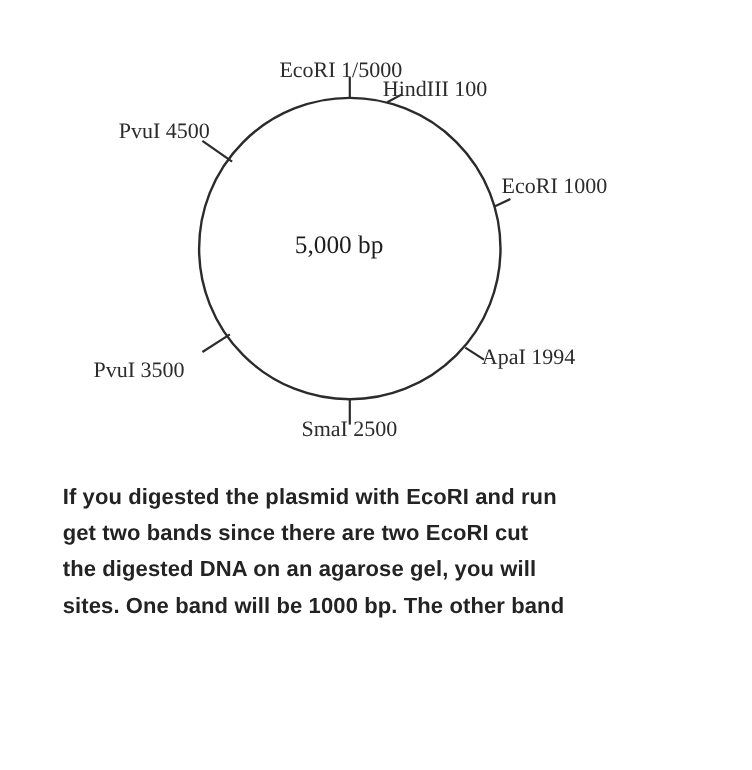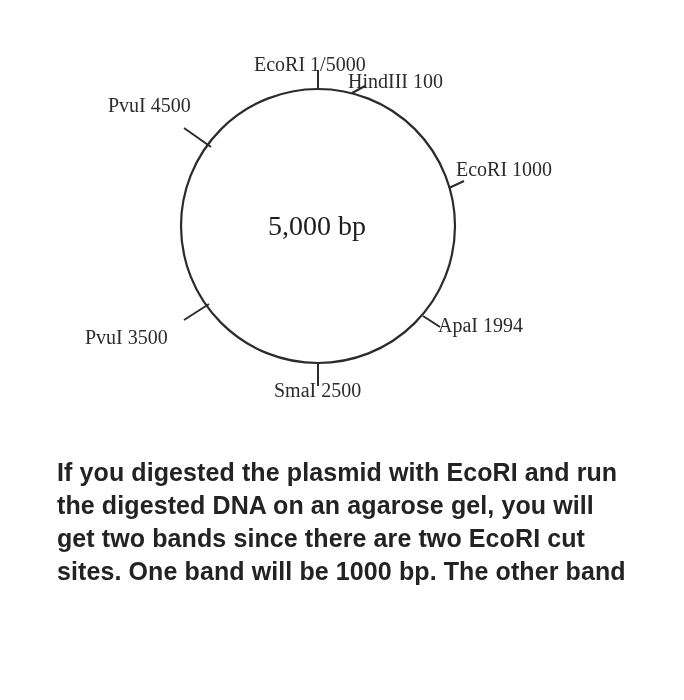--- a/index.html
+++ b/index.html
@@ -34,45 +34,45 @@
     position: absolute;
     font-family: "Liberation Serif", serif;
     font-size: 20px;
     line-height: 1;
     color: #2b2b2b;
     white-space: nowrap;
   }
 
   #label-ecori-5000 { left: 254px; top: 54px; }
   #label-hindiii    { left: 348px; top: 71px; }
-  #label-pvui-4500  { left: 108px; top: 95px; }
+  #label-pvui-4500  { left: 108px; top: 109px; }
   #label-ecori-1000 { left: 456px; top: 159px; }
   #label-apai       { left: 438px; top: 315px; }
   #label-pvui-3500  { left: 85px;  top: 307px; margin-top: 20px; }
   #label-smai       { left: 274px; top: 380px; }
 
   #label-size {
     position: absolute;
     left: 268px;
     top: 210px;
     font-family: "Liberation Serif", serif;
-    font-size: 28px;
+    font-size: 23px;
     color: #1d1d1d;
     white-space: nowrap;
   }
 
   
   #question-block {
     position: absolute;
     left: 57px;
-    top: 456px;
+    top: 436px;
     width: 570px;
     font-family: "Liberation Sans", sans-serif;
     font-weight: bold;
-    font-size: 25px;
+    font-size: 20px;
     line-height: 33px;
     color: #232323;
     letter-spacing: 0.1px;
   }
   #question-block p {
     margin: 0;
   }
   .blank-underline {
     display: inline-block;
     width: 72px;
@@ -117,16 +117,16 @@
 
   <div class="map-label" id="label-pvui-3500">PvuI 3500</div>
 
   <div class="map-label" id="label-pvui-4500">PvuI 4500</div>
 
   <div id="label-size">5,000 bp</div>
 </div>
 
 <div id="question-block">
   <p>If you digested the plasmid with EcoRI and run</p>
+  <p>get two bands since there are two EcoRI cut</p>
   <p>the digested DNA on an agarose gel, you will</p>
-  <p>get two bands since there are two EcoRI cut</p>
   <p>sites. One band will be 1000 bp. The other band</p>
 </div>
 
 </body></html>

